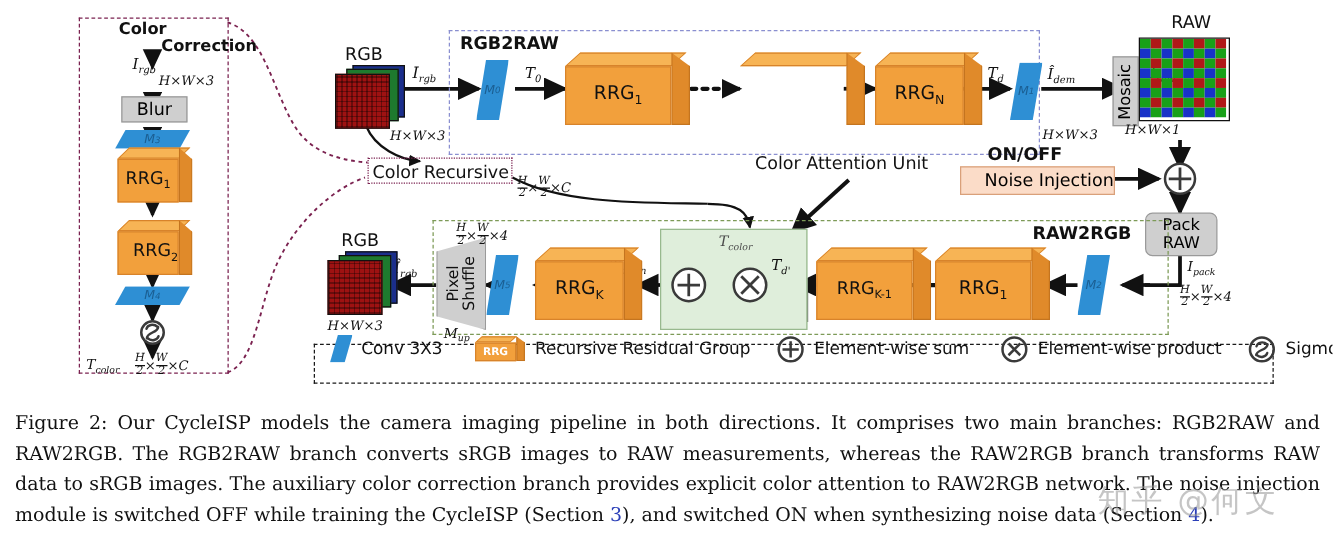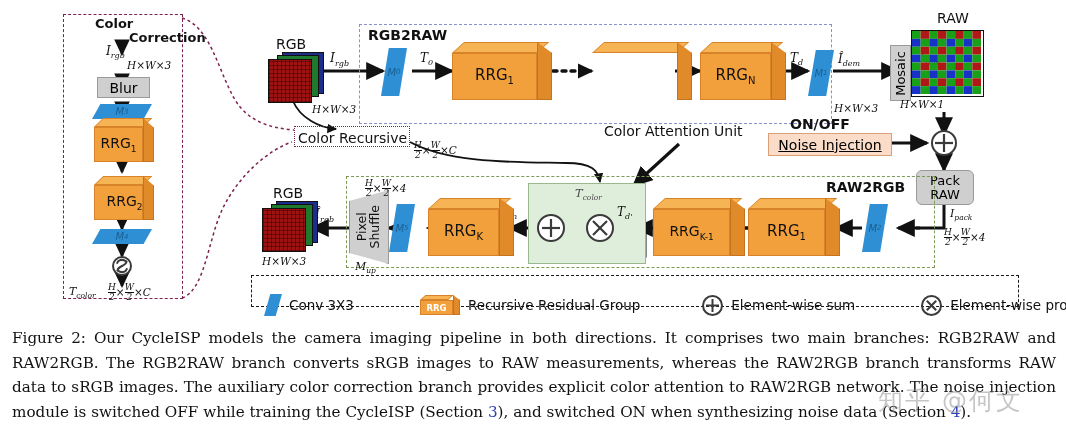--- a/index.html
+++ b/index.html
@@ -21,21 +21,21 @@
   .dash-blue{border:1.6px dashed #8A8FD0;}
   .dash-green{border:1.6px dashed #7D9A57;}
   .dash-black{border:1.8px dashed #1a1a1a;}
 
   
   .gray-box{position:absolute;background:#cfcfcf;border:1px solid #9a9a9a;
             display:flex;align-items:center;justify-content:center;
             color:#000;}
   .gray-round{border-radius:6px;}
   .peach-box{position:absolute;background:#FBDCC8;border:1px solid #D9A07A;
-             display:flex;align-items:center;justify-content:center;color:#000;text-decoration:underline;}
+             display:flex;align-items:center;justify-content:flex-end;color:#000;}
 
   
   .rrg{position:absolute;}
   .rrg .face{position:absolute;left:0;bottom:0;background:#F2A03C;
              border:1px solid #D8832A;box-sizing:border-box;
              display:flex;align-items:center;justify-content:center;}
   .rrg .top{position:absolute;background:#F7B455;border:1px solid #D8832A;
             box-sizing:border-box;}
   .rrg .side{position:absolute;background:#E08A2A;border:1px solid #C4741F;
              box-sizing:border-box;}
@@ -461,21 +461,21 @@
   <div class="imgstack" style="left:262px;top:201px;width:56px;height:52px;">
     <div class="lay" style="left:14px;top:0;width:42px;height:42px;background:#1B2E8C;"></div>
     <div class="lay" style="left:9px;top:3px;width:42px;height:42px;background:#1E7A2E;"></div>
     <div class="lay" style="left:0px;top:7px;width:44px;height:44px;background:#9E1212;
          background-image:repeating-linear-gradient(0deg,rgba(0,0,0,.33) 0 1px,transparent 1px 4px),
                           repeating-linear-gradient(90deg,rgba(0,0,0,.33) 0 1px,transparent 1px 4px);"></div>
   </div>
   <div class="lbl t-math" style="left:262px;top:256px;font-size:10.5px;">H×W×3</div>
 
   <div class="box-dash dash-black" style="left:251px;top:275px;width:768px;height:32px;"></div>
-  <div id="legend" style="left:258px;top:290px;width:756px;height:30px;gap:40px;">
+  <div id="legend" style="left:258px;top:264px;width:756px;height:30px;">
 
     <div class="lg-item" style="margin-left:6px;">
       <span class="abs" style="position:relative;display:inline-block;width:18px;height:22px;background:#2E8FD4;
                    clip-path:polygon(35% 0,100% 0,65% 100%,0 100%);"></span>
       <span style="font-size:13.5px;margin-left:7px;">Conv 3X3</span>
     </div>
 
     <div class="lg-item" style="margin-left:26px;">
       <span style="position:relative;display:inline-block;width:40px;height:20px;">
         <span style="position:absolute;left:0;bottom:0;width:33px;height:15px;background:#F2A03C;

